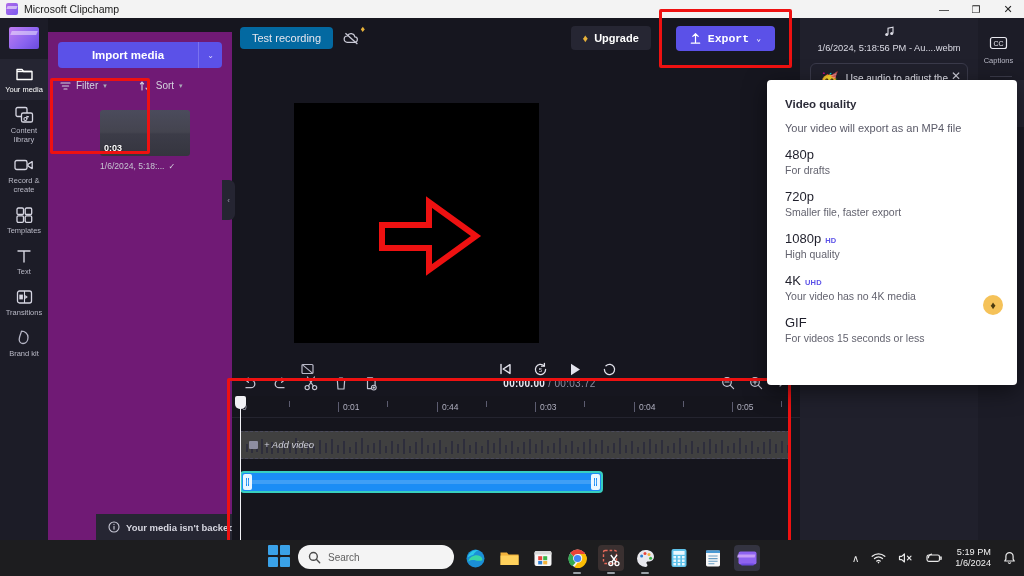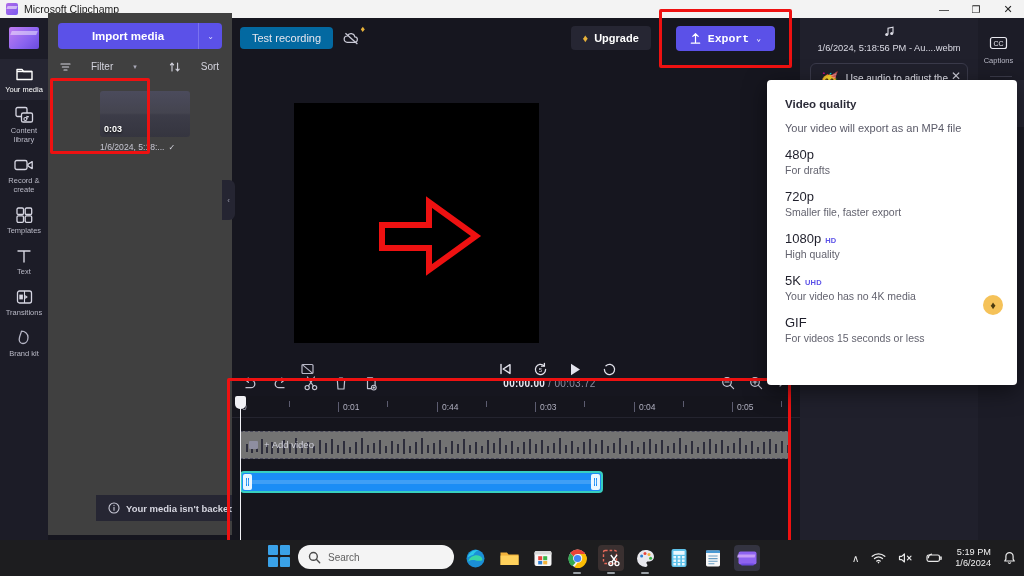--- a/index.html
+++ b/index.html
@@ -37,32 +37,32 @@
     border-radius: 2px; }
   .logo::before { content:""; position:absolute; left:2px; top:4px; width:26px; height:4px;
     background: rgba(255,255,255,.45); transform: skewX(-22deg); }
   .rail-item { width: 48px; padding: 5px 1px 6px 1px; text-align: center; cursor: pointer; }
   .rail-item.active { background: #252532; }
   .rail-ic { height: 19px; display:flex; align-items:center; justify-content:center; color:#e8e8ef; }
   .rail-lb { font-size: 7.5px; color: #b9b9c6; line-height: 9px; margin-top: 2px; }
   .rail-item.active .rail-lb { color: #fff; }
 
   .panelL {
-    position: absolute; left: 48px; top: 13px; width: 184px; height: 522px;
-    background: #404040;
+    position: absolute; left: 48px; top: 32px; width: 184px; height: 522px;
+    background: #701a75;
   }
   .import-row { display: flex; margin: 10px 10px 0 10px; }
   .import-btn { flex: 1; height: 26px; background: #5b51e8; color: #fff; font-size: 11.5px;
     font-weight: bold; border-radius: 4px 0 0 4px; display:flex; align-items:center; justify-content:center;
     cursor: pointer; }
   .import-caret { width: 24px; height: 26px; background: #5b51e8; border-left: 1px solid #7a72ef;
     border-radius: 0 4px 4px 0; display:flex; align-items:center; justify-content:center; color:#dcd9ff;
     font-size: 8px; cursor: pointer; }
   .fs-row { display:flex; margin-top: 12px; padding: 0 12px; gap: 10px; }
-  .fs-btn { display:flex; align-items:center; gap:20px; font-size:10px; color:#d4d4de; cursor:pointer;text-align:center; }
+  .fs-btn { display:flex; align-items:center; gap:5px; font-size:10px; color:#d4d4de; cursor:pointer;text-align:center; }
   .fs-btn:last-child { margin-left: 22px; }
   .chev { font-size: 7px; color:#a9a9b8; }
 
   .media-box { position: absolute; left: 52px; top: 78px; width: 96px; }
   .thumb { width: 90px; height: 46px; border-radius: 3px;
     background: linear-gradient(180deg,#4b4b5c 0%,#44444f 48%,#3c3c48 52%,#35353f 100%); position: relative; }
   .thumb-dur { position: absolute; left: 4px; bottom: 3px; font-size: 9px; font-weight: bold;
     color: #fff; text-shadow: 0 1px 2px rgba(0,0,0,.8); }
   .thumb-cap { display:flex; align-items:center; gap:4px; margin-top: 5px; font-size: 8.6px; color:#c6c6d2; }
   .tick { color:#d8d8e2; font-size: 8px; }
@@ -106,21 +106,21 @@
   .tl-toolbar .ti { color:#c3c3d0; cursor:pointer; display:flex; }
   .tc { margin-left: auto; margin-right: auto; font-size: 10px; color:#e8e8f0; font-weight:bold; letter-spacing:.3px; }
   .tc .total { color:#8e8ea0; font-weight: normal; }
   .tl-right { display:flex; gap: 14px; color:#c3c3d0; }
 
   .timeline { position:absolute; left: 0; top: 378px; width: 568px; height: 166px; background:#15151d; }
   .ruler { position:relative; height: 22px; border-bottom: 1px solid #24242f; }
   .rtick { position:absolute; top: 5px; width:1px; height:6px; background:#5c5c70; }
   .rlab { position:absolute; top: 6px; font-size: 8.5px; color:#b0b0c0; padding-left: 4px; border-left:1px solid #5c5c70; line-height:10px; }
   .track-video { position:absolute; left: 8px; top: 35px; width: 550px; height: 28px;
-    border: 1px dashed #4a4a5c; background:#737373; overflow:hidden; }
+    border: 1px dashed #4a4a5c; background:#404040; overflow:hidden;font-style:italic; }
   .addvid { position:absolute; left: 8px; top: 7px; display:flex; align-items:center; gap:6px;
     font-size: 9.5px; color:#d0d0dc; z-index:2; cursor:pointer; }
   .addvid .sq { width:9px; height:8px; background:#8e8ea0; border-radius:1px; }
   .clip-audio { position:absolute; left: 8px; top: 75px; width: 363px; height: 22px;
     background:#1b8df5; border: 2px solid #38cfc0; border-radius: 4px; cursor:pointer; }
   .clip-audio::after { content:""; position:absolute; left:4px; right:4px; top: 7px; height: 4px;
     background: rgba(255,255,255,.16); }
   .handle { position:absolute; top: 1px; width: 9px; height: 16px; background:#eaf7ff; border-radius:2px;
     display:flex; align-items:center; justify-content:center; gap:1px; }
   .handle i { width:1px; height:8px; background:#1b8df5; display:block; }
@@ -614,21 +614,21 @@
       </div>
       <div class="dd-opt">
         <div class="dd-t">
           <span>1080p</span>
           <span class="dd-badge">HD</span>
         </div>
         <div class="dd-d">High quality</div>
       </div>
       <div class="dd-opt">
         <div class="dd-t">
-          <span>5K</span>
+          <span>4K</span>
           <span class="dd-badge">UHD</span>
         </div>
         <div class="dd-d">Your video has no 4K media</div>
       </div>
       <div class="dd-opt">
         <div class="dd-t">GIF</div>
         <div class="dd-d">For videos 15 seconds or less</div>
       </div>
       <div class="gem-circ">♦</div>
     </div>

